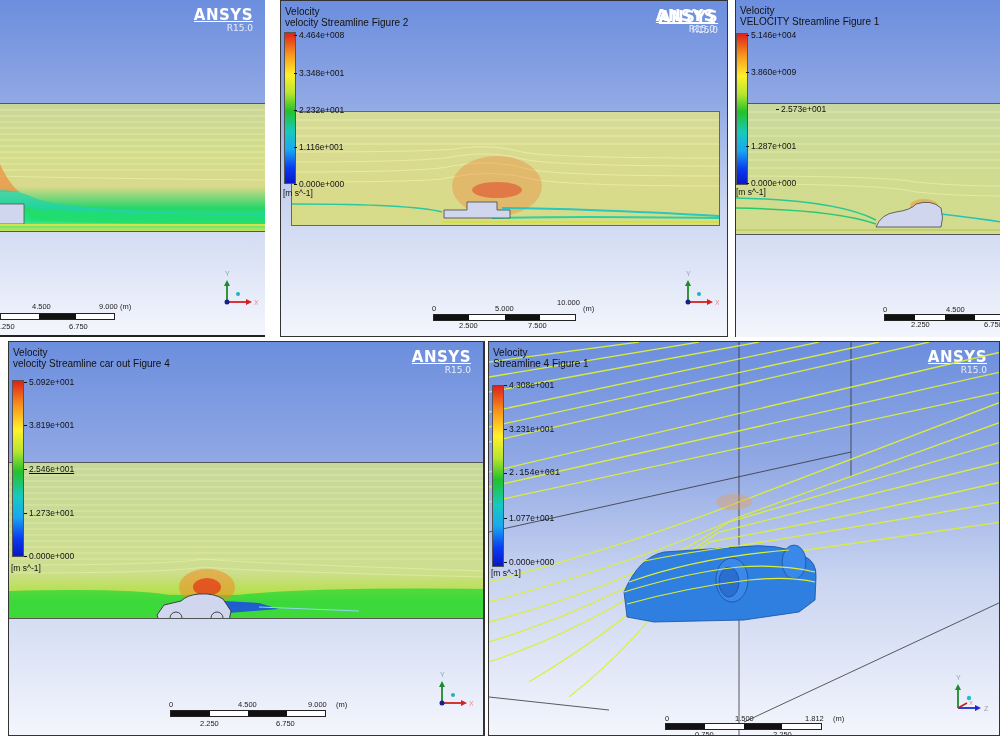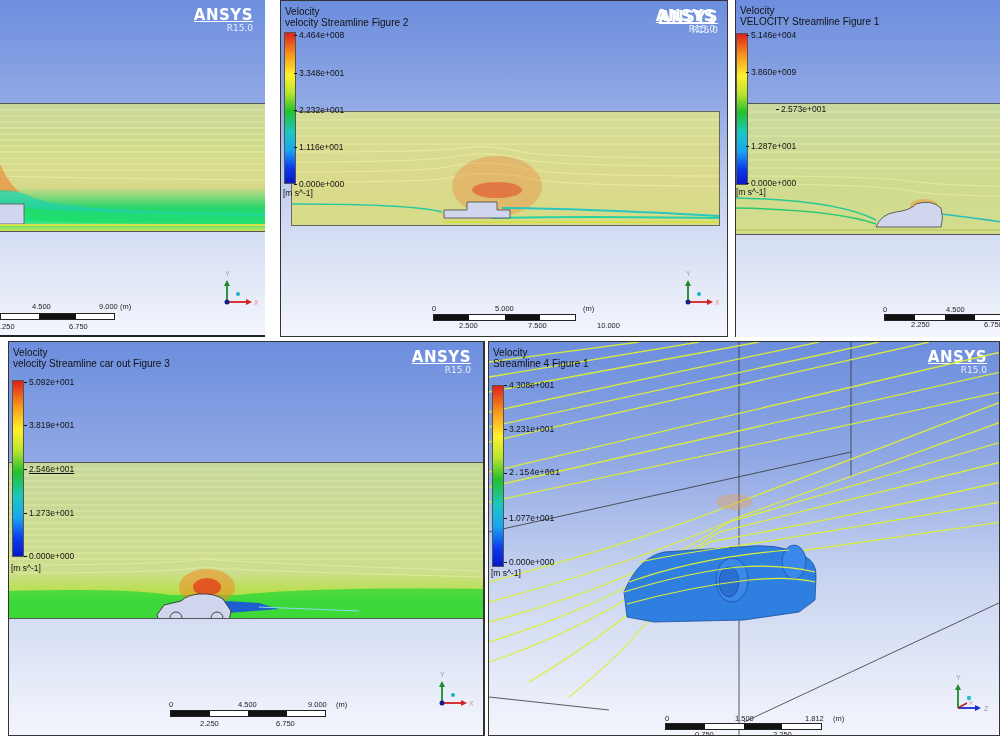--- a/index.html
+++ b/index.html
@@ -115,21 +115,21 @@
   <div class="tick" style="left:18px;top:178px;">0.000e+000</div>
   <div class="units" style="left:2px;top:187px;">[m s^-1]</div>
   <div class="scale" style="left:152px;top:313px;width:141px;">
     <div class="seg b"></div>
       <div class="seg"></div>
       <div class="seg b"></div>
       <div class="seg"></div>
   </div>
   <div class="slab" style="left:151px;top:303px;">0</div>
   <div class="slab" style="left:214px;top:303px;">5.000</div>
-  <div class="slab" style="left:276px;top:320px;margin-left:40px;">10.000</div>
+  <div class="slab" style="left:276px;top:297px;">10.000</div>
   <div class="slab" style="left:302px;top:303px;">(m)</div>
   <div class="slab" style="left:178px;top:320px;">2.500</div>
   <div class="slab" style="left:247px;top:320px;">7.500</div>
   <svg class="triad" style="left:398px;top:267px;" viewBox="0 0 40 40">
     <line x1="9" y1="34" x2="9" y2="16" stroke="#1e8a2a" stroke-width="1.8"></line>
     <polygon points="9,12 6,18 12,18" fill="#1e8a2a"></polygon>
     <line x1="9" y1="34" x2="30" y2="34" stroke="#d42020" stroke-width="1.8"></line>
     <polygon points="34,34 28,31 28,37" fill="#d42020"></polygon>
     <circle cx="9" cy="34" r="2.5" fill="#16208a"></circle>
     <circle cx="20" cy="26" r="2" fill="#20b0c0"></circle>
@@ -221,21 +221,21 @@
       <ellipse cx="198" cy="124" rx="14" ry="9" fill="#e43a18" opacity="0.75"></ellipse>
       <path d="M215 138 L250 140 L270 146 L220 150 Z" fill="#1a4ae8" opacity="0.85"></path>
       <path d="M250 144 Q300 146 350 148" stroke="#8fd8f0" stroke-width="1" fill="none"></path>
       <path d="M155 142 L148 152 L150 158 L220 158 L222 148 L214 136 Q205 130 190 131 Q178 132 172 138 Z" fill="#cfd6ee" stroke="#333" stroke-width="0.9"></path>
       <circle cx="167" cy="155" r="6" fill="#cfd6ee" stroke="#333" stroke-width="0.9"></circle>
       <circle cx="208" cy="155" r="6" fill="#cfd6ee" stroke="#333" stroke-width="0.9"></circle>
     </svg>
   </div>
   <div class="legend">
     <div>Velocity</div>
-    <div>velocity Streamline car out Figure 3</div>
+    <div>velocity Streamline car out Figure 4</div>
   </div>
   <div class="cbar" style="left:3px;top:38px;height:175px;"></div>
   <div class="tick" style="left:20px;top:35px;">5.092e+001</div>
   <div class="tick" style="left:20px;top:78px;">3.819e+001</div>
   <div class="tick" style="left:20px;top:122px;text-decoration:underline;">2.546e+001</div>
   <div class="tick" style="left:20px;top:166px;">1.273e+001</div>
   <div class="tick" style="left:20px;top:209px;">0.000e+000</div>
   <div class="units" style="left:2px;top:221px;">[m s^-1]</div>
   <div class="scale" style="left:161px;top:368px;width:154px;">
     <div class="seg b"></div>

